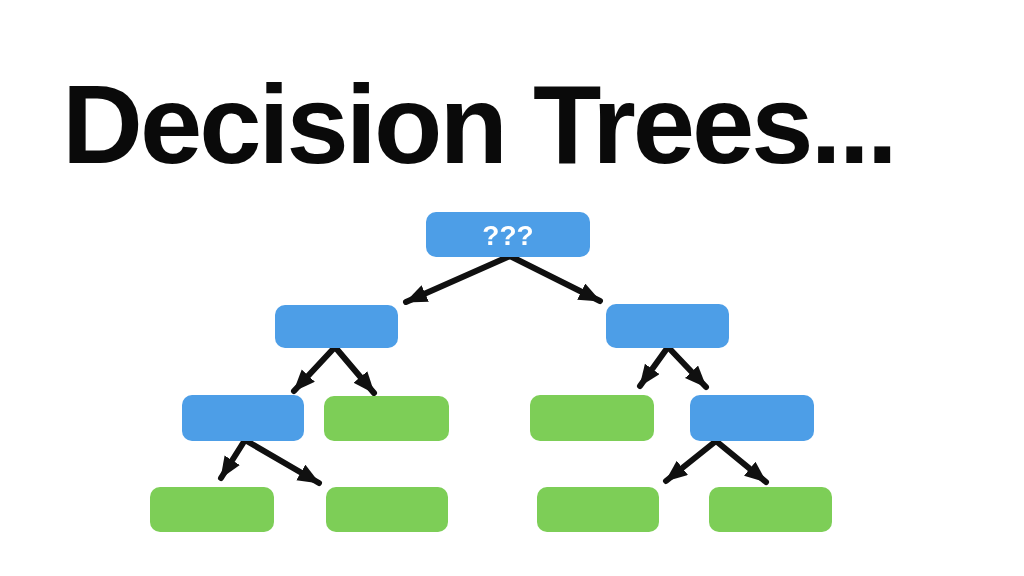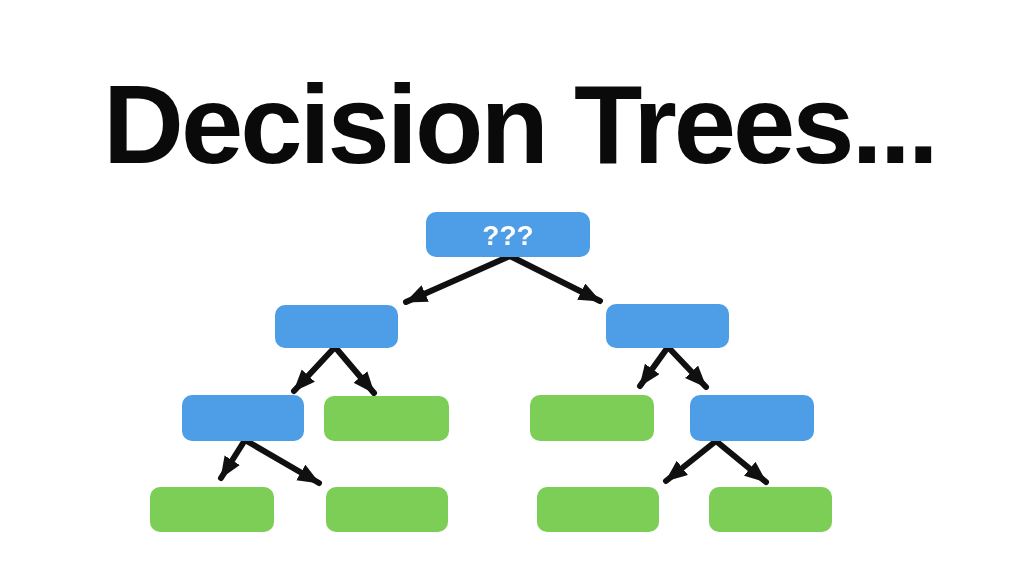--- a/index.html
+++ b/index.html
@@ -21,21 +21,20 @@
     left: 62px;
     top: 69px;
     font-family: "Liberation Sans", "DejaVu Sans", sans-serif;
     font-weight: bold;
     font-size: 112px;
     line-height: 1;
     letter-spacing: -3px;
     white-space: nowrap;
     color: #0a0a0a;
     user-select: none;
-    margin-left: 41px;
   }
   .tree-svg {
     position: absolute;
     left: 0;
     top: 0;
     width: 1024px;
     height: 576px;
   }
   .tree-svg text {
     font-family: "Liberation Sans", "DejaVu Sans", sans-serif;

